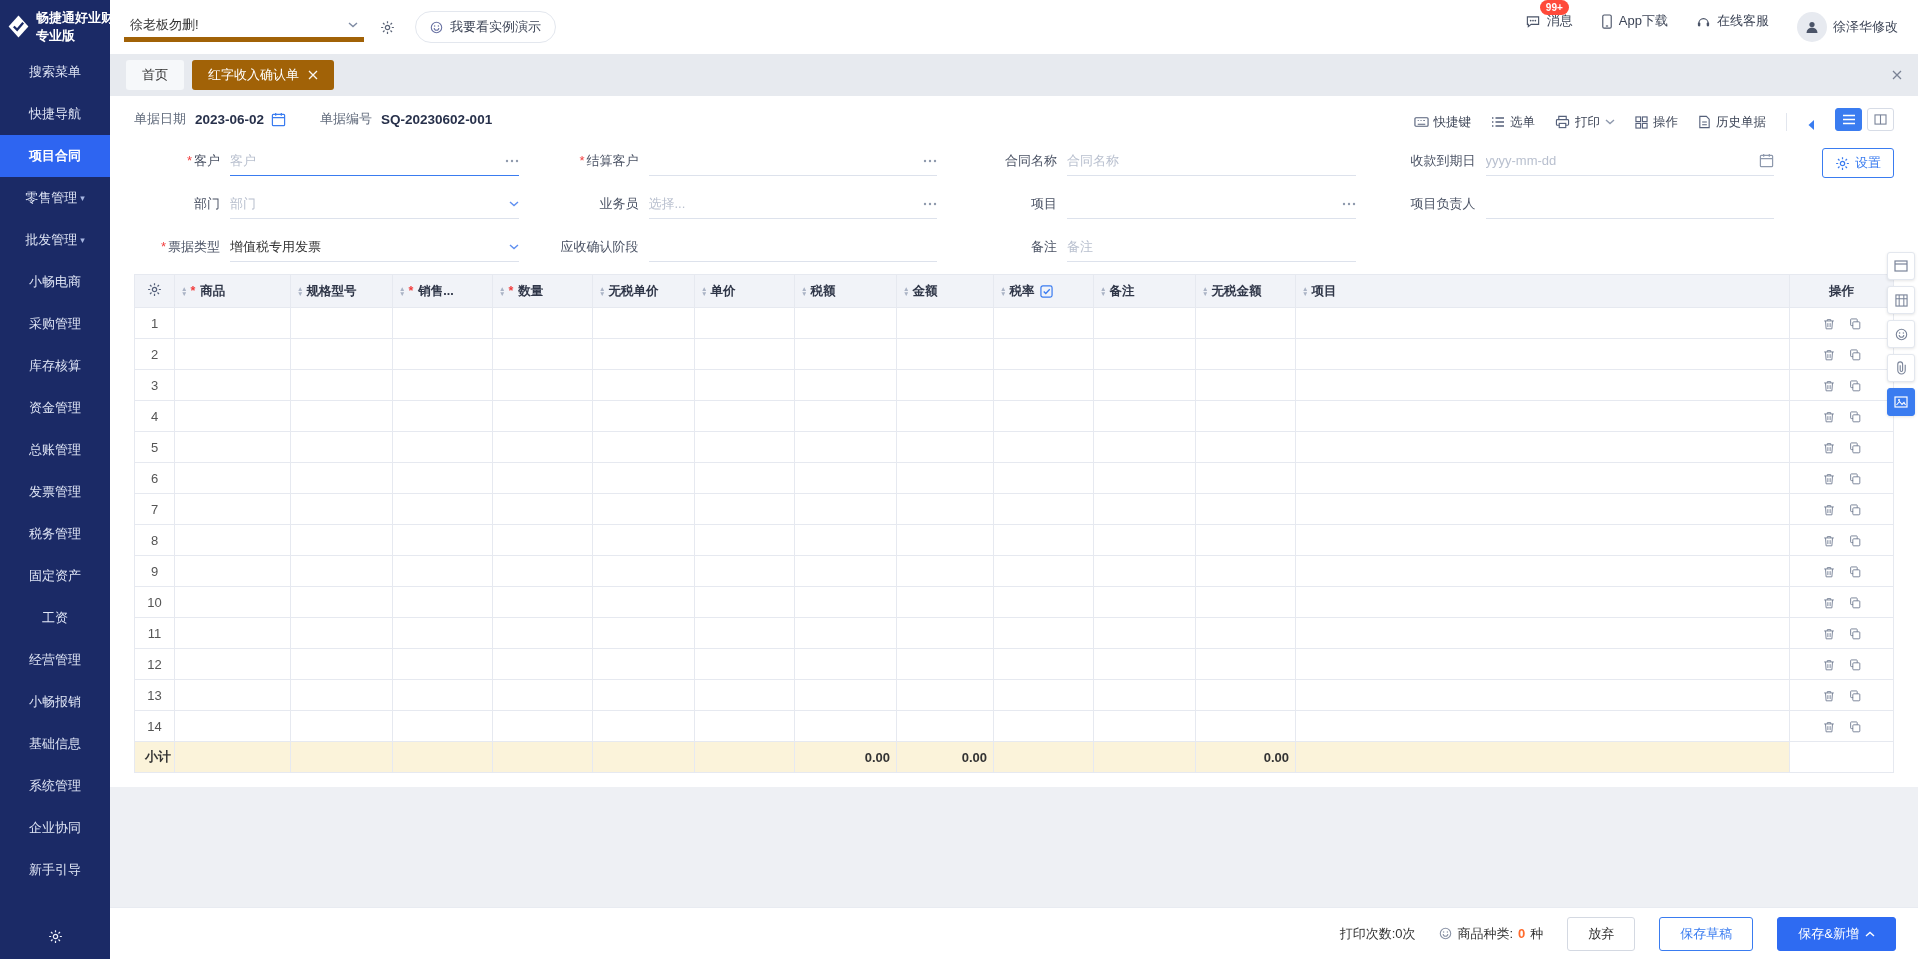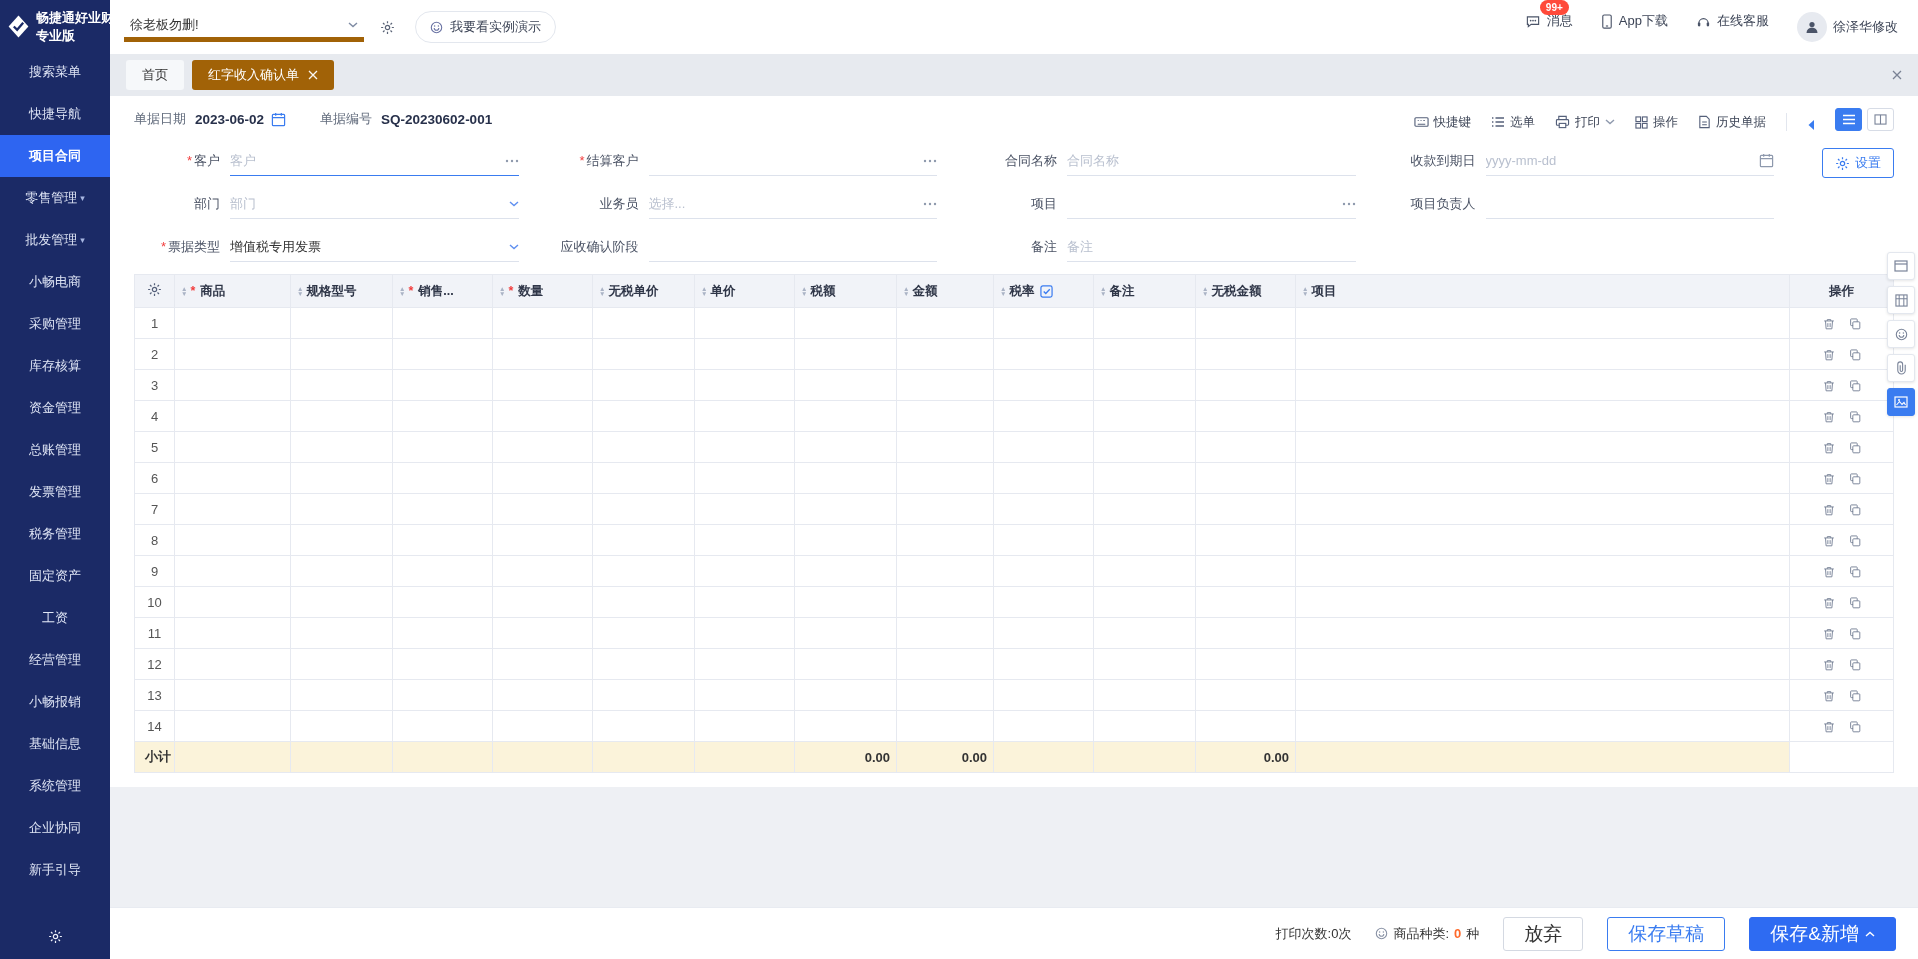--- a/index.html
+++ b/index.html
@@ -86,21 +86,21 @@
   .act-cell{text-align:center;}
   .act-cell .ico{display:inline-flex;margin:0 6px;color:#7a8499;vertical-align:middle;cursor:pointer;}
 
   .below{flex:1;background:#eef0f4;}
 
   .footbar{height:52px;background:#fff;border-top:1px solid #e8ebf1;display:flex;align-items:center;justify-content:flex-end;gap:24px;padding:0 22px;flex-shrink:0;}
   .foot-text{color:#333;text-align:right;}
   .kinds{display:flex;align-items:center;gap:5px;color:#333;}
   .kinds .i{color:#8a93a6;}
   .kind-num{color:#ff6a2b;font-weight:bold;}
-  .btn{height:34px;padding:0 20px;border-radius:3px;display:flex;align-items:center;gap:6px;font-size:19px;cursor:pointer;background:#fff;border:1px solid #d4d9e2;color:#333;}
+  .btn{height:34px;padding:0 20px;border-radius:3px;display:flex;align-items:center;gap:6px;font-size:13px;cursor:pointer;background:#fff;border:1px solid #d4d9e2;color:#333;}
   .btn.outline-blue{border-color:#3a7cf0;color:#3a7cf0;}
   .btn.primary{background:#2e6bf2;border-color:#2e6bf2;color:#fff;}
   .flip{transform:rotate(180deg);display:inline-flex;line-height:0;}
 
   .right-rail{position:absolute;right:3px;top:252px;display:flex;flex-direction:column;gap:6px;}
   .rail-btn{width:28px;height:28px;background:#fff;border:1px solid #e3e7ee;border-radius:3px;display:flex;align-items:center;justify-content:center;color:#7a8499;box-shadow:0 1px 3px rgba(0,0,0,.10);cursor:pointer;}
   .rail-btn.active{background:#3a7cf0;border-color:#3a7cf0;color:#fff;}
 </style>
 </head>
 <body>

